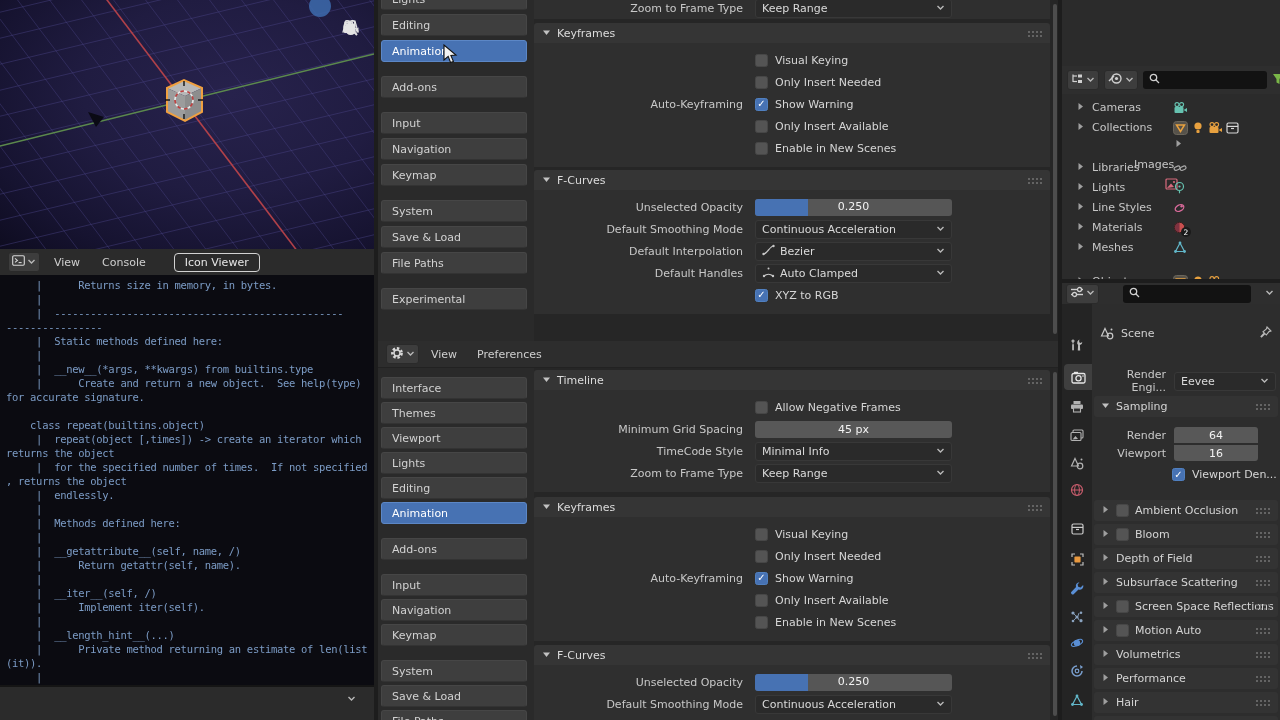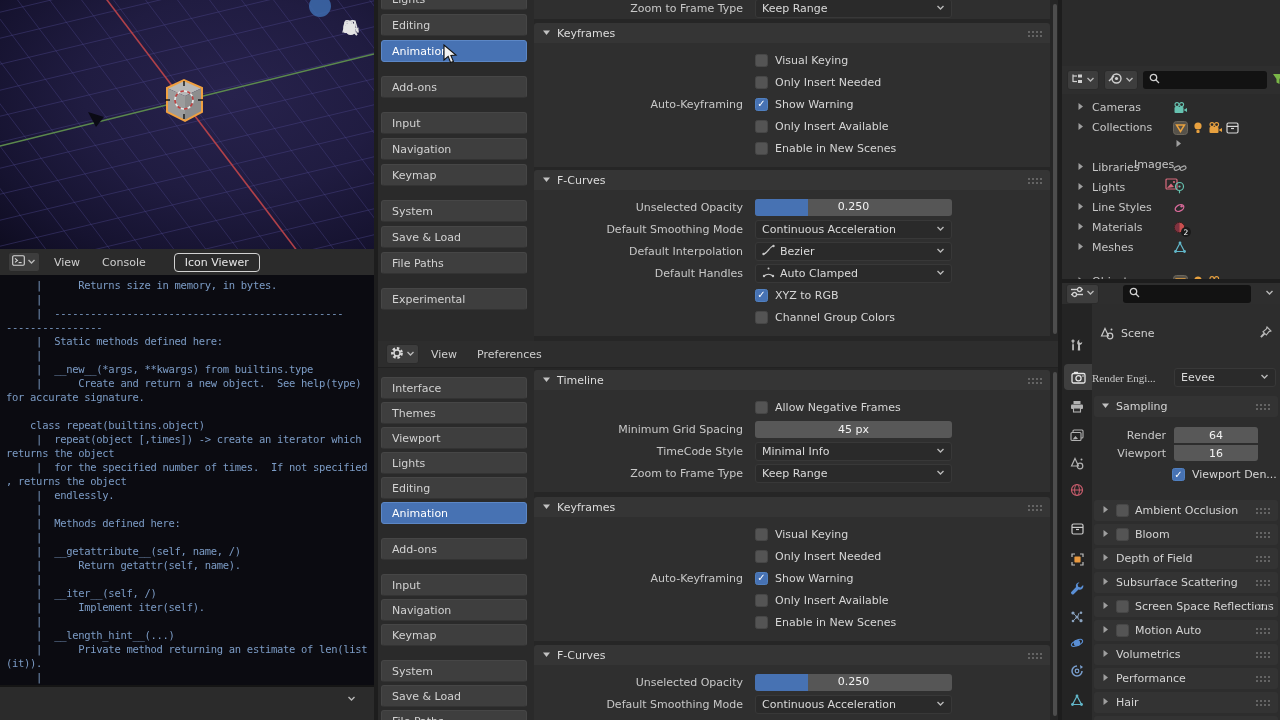--- a/index.html
+++ b/index.html
@@ -359,27 +359,20 @@
                 </div>
               </div>
             </div>
             <div class="prow">
               <div class="rlabel"></div>
               <div class="fwrap" style="display: flex; align-items: center;">
                 <span class="cb on">✓</span>
                 <span class="cbtext">XYZ to RGB</span>
               </div>
             </div>
-            <div class="prow">
-              <div class="rlabel"></div>
-              <div class="fwrap" style="display: flex; align-items: center;">
-                <span class="cb"></span>
-                <span class="cbtext">Channel Group Colors</span>
-              </div>
-            </div>
           </div>
         </div>
       </div>
   <div class="vscroll" style="height:330px;"></div>
 </div>
 
 <div id="prefs-bottom" class="region">
   <div id="pb-header">
     <span class="editor-btn">
       <span id="gear-slot"><svg width="14" height="14" viewBox="0 0 14 14">
@@ -895,21 +888,21 @@
               <circle cx="10" cy="9" r="2.8" fill="none" stroke="#c8c8c8" stroke-width="1.2"></circle>
               <circle cx="11.5" cy="2.5" r="1" fill="#c8c8c8"></circle>
             </svg>
           </span>
           <span>Scene</span>
           <span style="margin-left: auto;"><svg width="12" height="12" viewBox="0 0 12 12">
               <path d="M7 1l4 4-2 .6L6.3 9 5 7.7 1.6 11 1 10.4 4.3 7 3 5.7l3.4-2.7z" fill="none" stroke="#b8b8b8" stroke-width="1.1"></path>
             </svg></span>
         </div>
         <div style="position: absolute; left: 0px; top: 64px; right: 4px; display: flex; align-items: center;">
-          <div style="width: 74px; padding-right: 8px; color: rgb(200, 200, 200); font-family: Liberation Serif, serif;">Render Engi...</div>
+          <div style="width: 74px; text-align: right; padding-right: 8px; color: rgb(200, 200, 200);">Render Engi...</div>
           <div class="select" style="flex: 1 1 0%;">
             <span>Eevee</span>
             <span class="chev"><svg width="9" height="9" viewBox="0 0 9 9">
                 <path d="M1.5 3l3 3 3-3" fill="none" stroke="#b8b8b8" stroke-width="1.4"></path>
               </svg></span>
           </div>
         </div>
         <div class="sectbar" style="top: 92px;">
           <span><svg width="9" height="9" viewBox="0 0 9 9">
               <path d="M1 2.5h7L4.5 7z" fill="#c2c2c2"></path>

